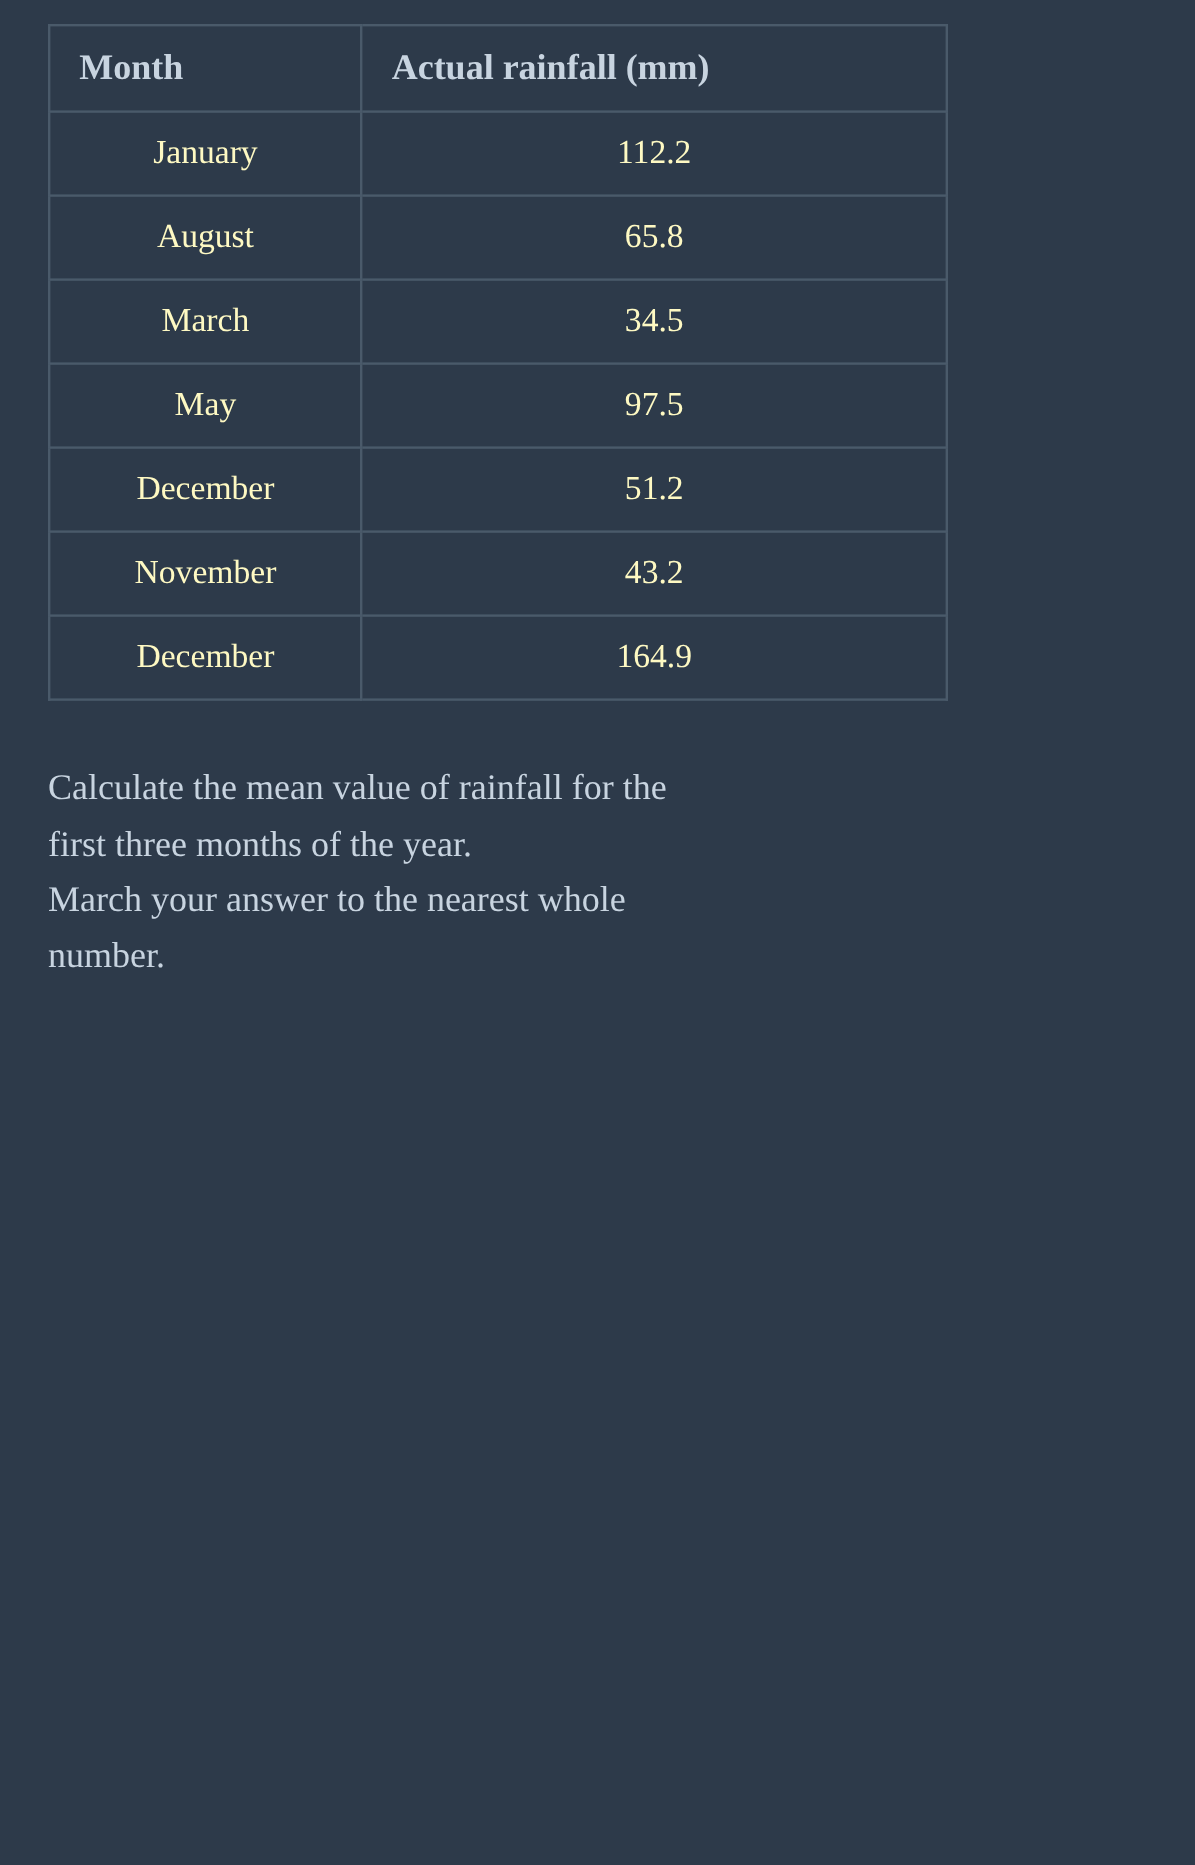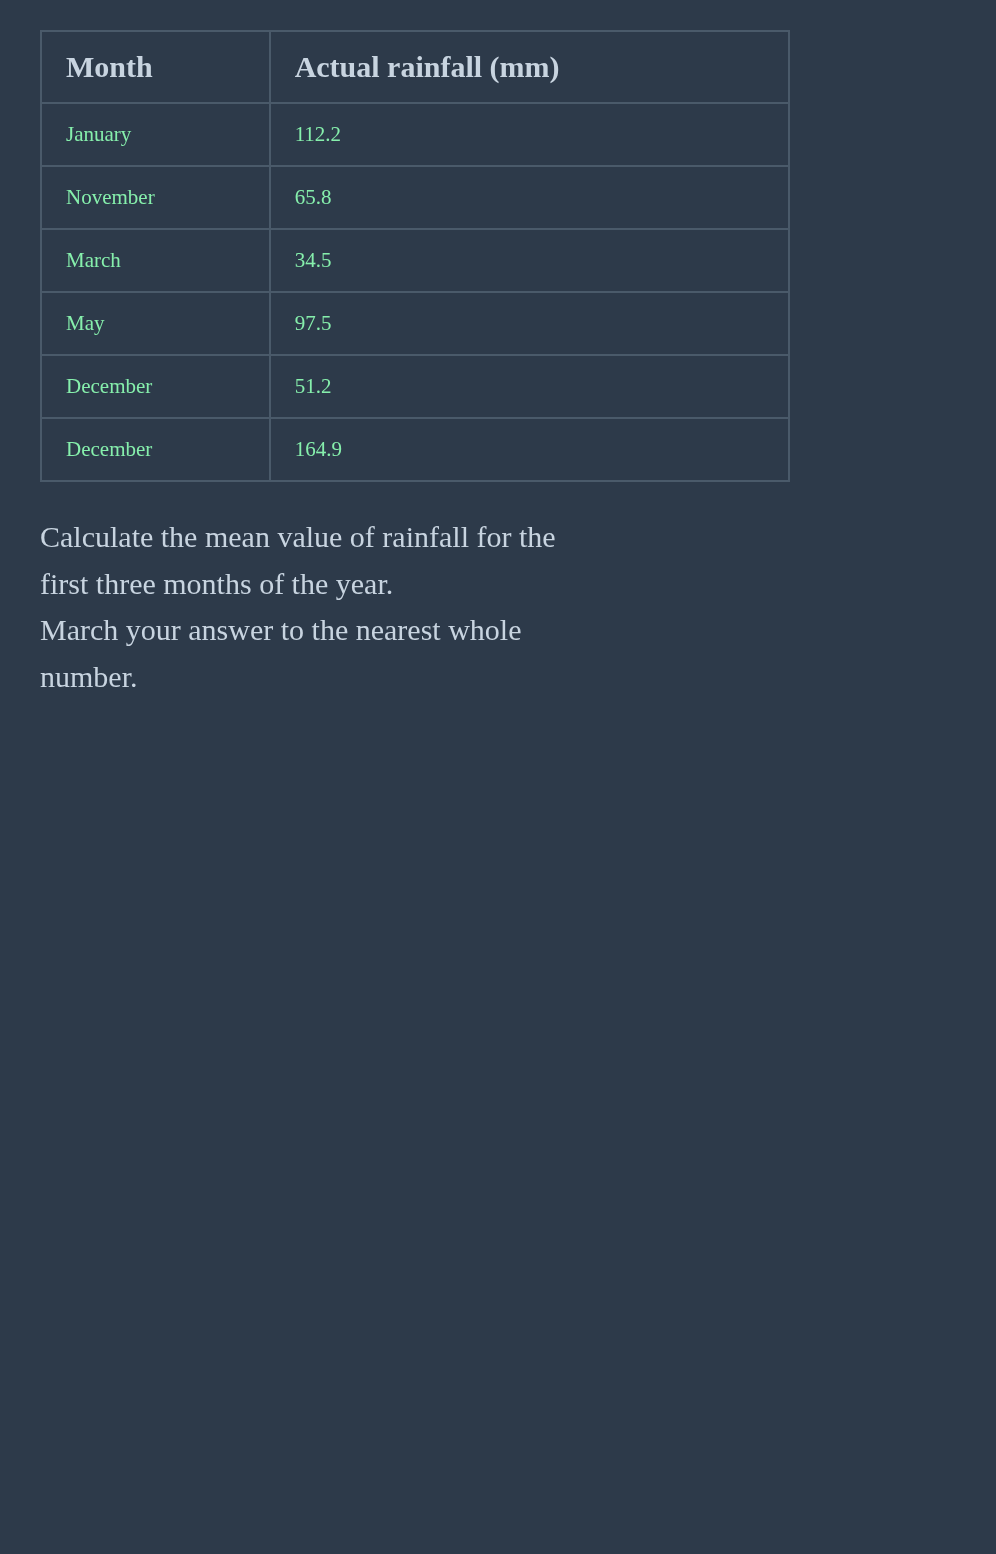--- a/index.html
+++ b/index.html
@@ -18,44 +18,44 @@
       padding: 0;
     }
 
     .container {
       padding: 20px 40px 60px 40px;
     }
 
     table {
       width: 750px;
       border-collapse: collapse;
-      margin-top: 10px;
     }
 
     th, td {
       border: 2px solid #4a5a6a;
       padding: 18px 24px;
       text-align: left;
       font-weight: normal;
     }
 
     thead th {
       font-weight: bold;
       font-size: 30px;
       color: #c8d4e0;
       background-color: #2d3a4a;
     }
 
     tbody td {
-      font-size: 21px;
-      color: #86efac;
+      font-size: 28px;
+      color: #fef9c3;
+      text-align: center;
     }
 
     .question-text {
-      margin-top: 32px;
+      margin-top: 50px;
       font-size: 30px;
       line-height: 1.55;
       color: #c8d4e0;
       max-width: 860px;
     }
   </style>
 </head>
 <body>
 
 <div class="container">
@@ -65,34 +65,38 @@
         <th>Month</th>
         <th>Actual rainfall (mm)</th>
       </tr>
     </thead>
     <tbody id="table-body">
     <tr>
           <td>January</td>
           <td>112.2</td>
         </tr>
         <tr>
-          <td>November</td>
+          <td>August</td>
           <td>65.8</td>
         </tr>
         <tr>
           <td>March</td>
           <td>34.5</td>
         </tr>
         <tr>
           <td>May</td>
           <td>97.5</td>
         </tr>
         <tr>
           <td>December</td>
           <td>51.2</td>
+        </tr>
+        <tr>
+          <td>November</td>
+          <td>43.2</td>
         </tr>
         <tr>
           <td>December</td>
           <td>164.9</td>
         </tr>
       </tbody>
   </table>
 
   <div class="question-text">
     <span>Calculate the mean value of rainfall for the</span><br>

